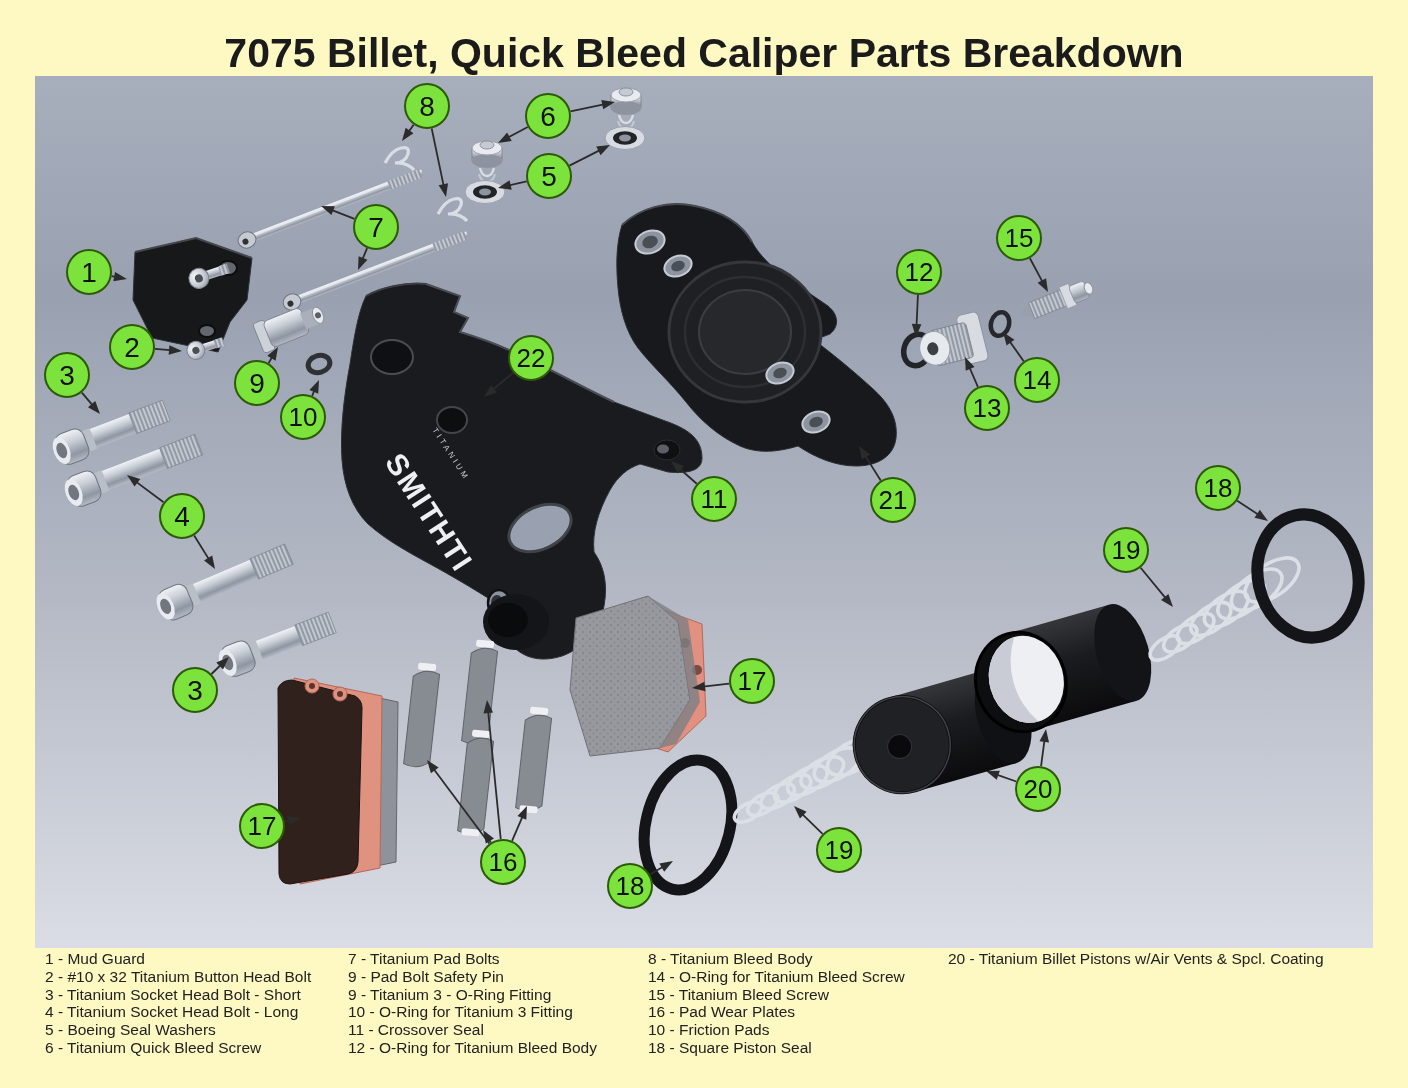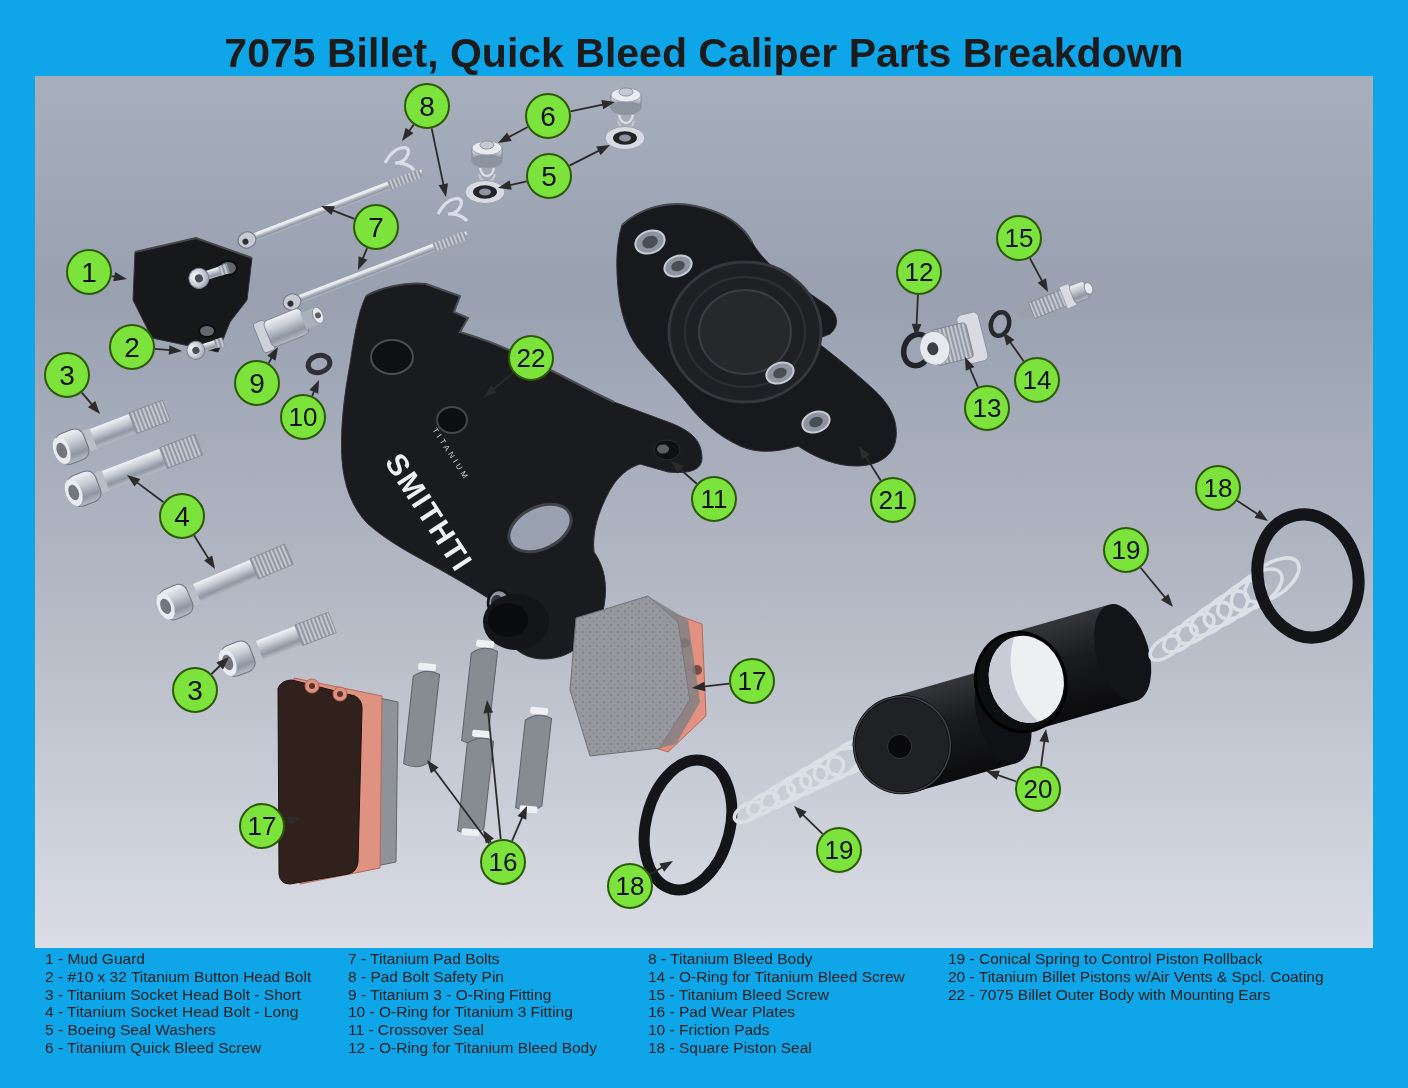--- a/index.html
+++ b/index.html
@@ -1,16 +1,16 @@
 <!DOCTYPE html>
 <html><head>
 <meta charset="utf-8">
 <style>
   html,body{margin:0;padding:0;background:#ffffff;}
-  .stage{position:relative;width:1408px;height:1088px;background:#0ea5e9;overflow:hidden;
+  .stage{position:relative;width:1408px;height:1088px;background:#fef9c3;overflow:hidden;
          font-family:"Liberation Sans",sans-serif;}
   .title{position:absolute;left:0;top:30px;width:1408px;text-align:center;
          font-size:41px;font-weight:bold;color:#1b1b1b;letter-spacing:0px;}
   svg.diagram{position:absolute;left:0;top:0;}
   .legend{position:absolute;left:0;top:950px;width:1408px;font-size:15.5px;color:#222;}
   .legend-col{position:absolute;top:0;}
   .legend-col[data-col="0"]{left:45px;width:305px;}
   .legend-col[data-col="1"]{left:348px;width:285px;}
   .legend-col[data-col="2"]{left:648px;width:295px;}
   .legend-col[data-col="3"]{left:948px;width:455px;}
@@ -494,33 +494,31 @@
     <div class="legend-col" data-col="0">
         <div class="legend-item">1 - Mud Guard</div>
         <div class="legend-item">2 - #10 x 32 Titanium Button Head Bolt</div>
         <div class="legend-item">3 - Titanium Socket Head Bolt - Short</div>
         <div class="legend-item">4 - Titanium Socket Head Bolt - Long</div>
         <div class="legend-item">5 - Boeing Seal Washers</div>
         <div class="legend-item">6 - Titanium Quick Bleed Screw</div>
       </div>
     <div class="legend-col" data-col="1">
         <div class="legend-item">7 - Titanium Pad Bolts</div>
-        <div class="legend-item">8 - Pad Bolt Safety Pin</div>
+        <div class="legend-item">9 - Pad Bolt Safety Pin</div>
         <div class="legend-item">9 - Titanium 3 - O-Ring Fitting</div>
         <div class="legend-item">10 - O-Ring for Titanium 3 Fitting</div>
         <div class="legend-item">11 - Crossover Seal</div>
         <div class="legend-item">12 - O-Ring for Titanium Bleed Body</div>
       </div>
     <div class="legend-col" data-col="2">
         <div class="legend-item">8 - Titanium Bleed Body</div>
         <div class="legend-item">14 - O-Ring for Titanium Bleed Screw</div>
         <div class="legend-item">15 - Titanium Bleed Screw</div>
         <div class="legend-item">16 - Pad Wear Plates</div>
         <div class="legend-item">10 - Friction Pads</div>
         <div class="legend-item">18 - Square Piston Seal</div>
       </div>
     <div class="legend-col" data-col="3">
-        <div class="legend-item">19 - Conical Spring to Control Piston Rollback</div>
         <div class="legend-item">20 - Titanium Billet Pistons w/Air Vents &amp; Spcl. Coating</div>
-        <div class="legend-item">22 - 7075 Billet Outer Body with Mounting Ears</div>
       </div>
   </div>
 </div>
 
 </body></html>

